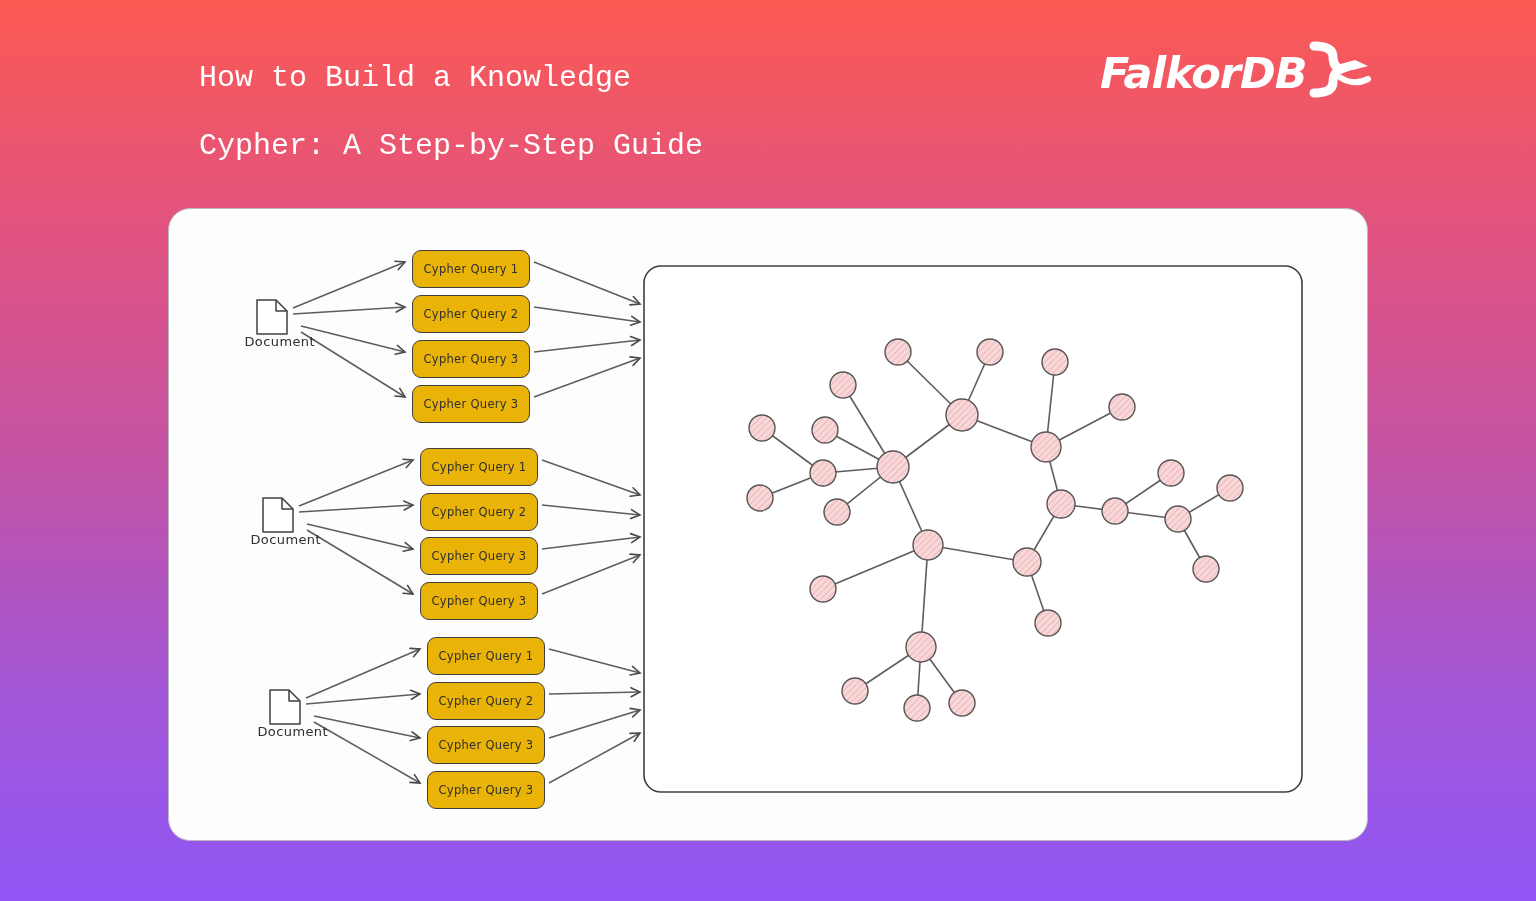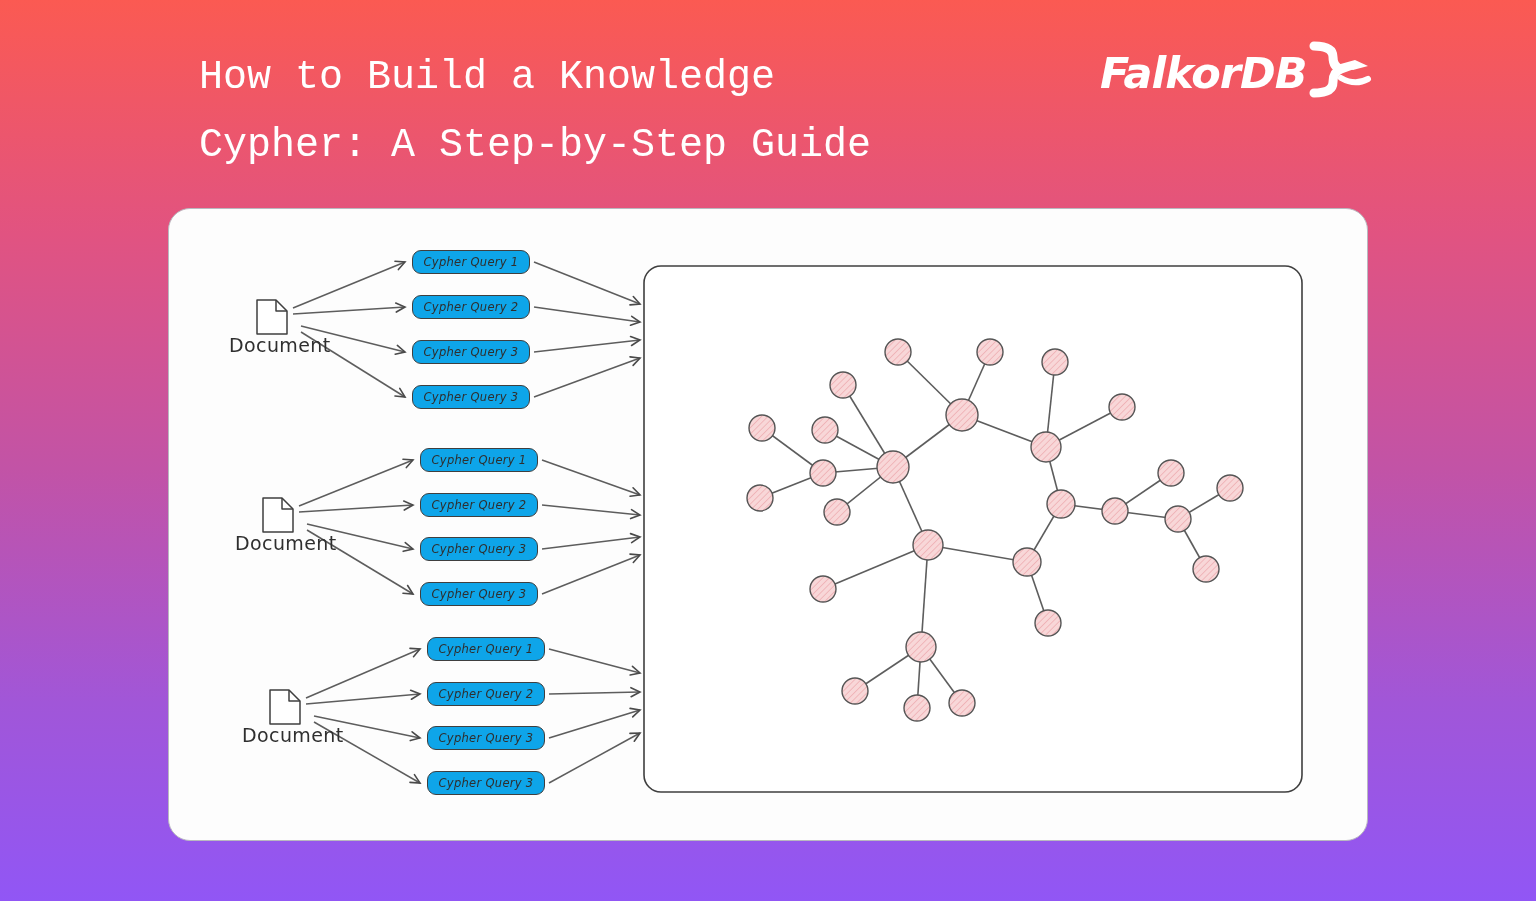--- a/index.html
+++ b/index.html
@@ -5,46 +5,46 @@
   html,body{margin:0;padding:0;}
   body{
     width:1536px;height:901px;overflow:hidden;position:relative;
     font-family:"DejaVu Sans","Liberation Sans",sans-serif;
     background:linear-gradient(180deg,#fb5a52 0%,#e15381 26%,#c253a6 52%,#a156d8 78%,#9156f5 100%);
   }
   
   .title{
     position:absolute;left:199px;top:44px;z-index:4;
     font-family:"Liberation Mono","DejaVu Sans Mono",monospace;
-    font-size:40px;line-height:68px;color:#ffffff;white-space:pre;
+    font-size:30px;line-height:68px;color:#ffffff;white-space:pre;
   }
   .logo{
     position:absolute;left:1100px;top:38px;z-index:4;
     display:flex;align-items:center;gap:2px;text-align:right;
   }
   .logo .wordmark{
     font-family:"DejaVu Sans","Liberation Sans",sans-serif;
     font-weight:bold;font-style:italic;font-size:43px;letter-spacing:-1px;color:#ffffff;
   }
   
   .card{
     position:absolute;left:168px;top:208px;width:1200px;height:633px;z-index:1;
     background:#fdfdfd;border:1.5px solid #b9b9c0;border-radius:22px;box-sizing:border-box;
   }
   
   svg.overlay{position:absolute;left:0;top:0;z-index:2;}
   .qbox{
-    position:absolute;z-index:3;width:118px;height:24px;box-sizing:border-box;
-    background:#0ea5e9;border:1.4px solid #3f3f3f;border-radius:9px;
+    position:absolute;z-index:3;width:118px;height:38px;box-sizing:border-box;
+    background:#eab308;border:1.4px solid #3f3f3f;border-radius:9px;
     font-size:11.5px;color:#2f2f2f;letter-spacing:.3px;
-    display:flex;align-items:center;justify-content:center;font-style:italic;
+    display:flex;align-items:center;justify-content:center;
   }
   .doclabel{
     position:absolute;z-index:3;width:86px;text-align:right;
-    font-size:19px;color:#2f2f2f;letter-spacing:.4px;
+    font-size:13px;color:#2f2f2f;letter-spacing:.4px;
   }
 </style>
 </head>
 <body>
 
 <div class="title"><span>How to Build a Knowledge</span><br><span>Cypher: A Step-by-Step Guide</span></div>
 
 <div class="logo">
   <span class="wordmark">FalkorDB</span>
   <span>

